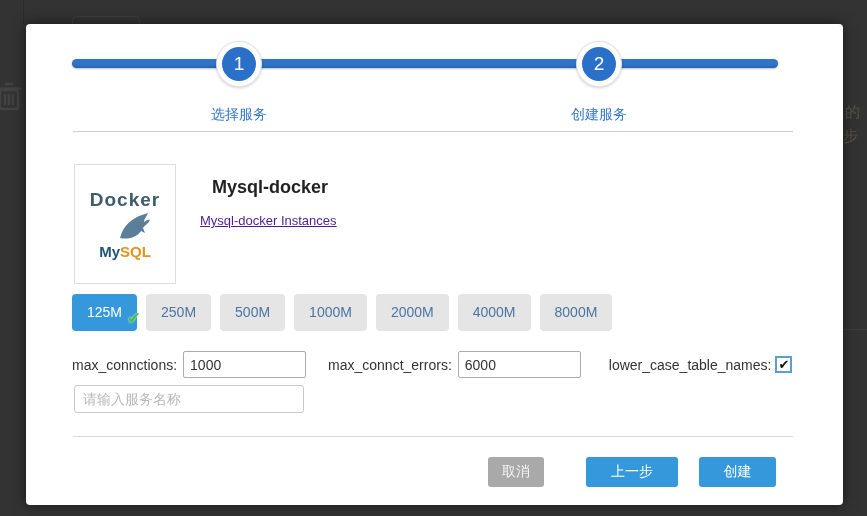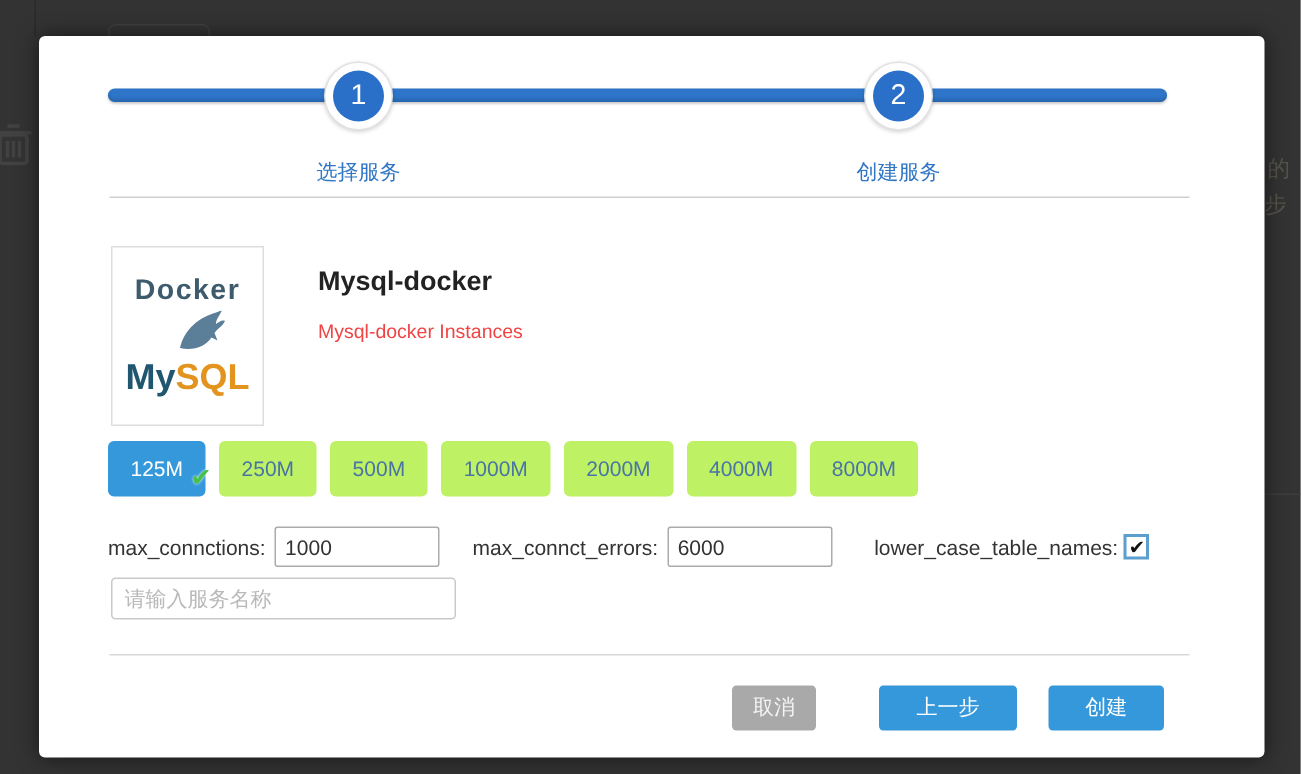--- a/index.html
+++ b/index.html
@@ -56,44 +56,44 @@
   .divider.d2 { top: 412px; background: #d8d8d8; }
 
   
   .logo-box {
     position: absolute; left: 48px; top: 140px; width: 102px; height: 120px;
     border: 1px solid #dddddd; background: #fff;
     display: flex; flex-direction: column; align-items: center; justify-content: center;
   }
   .logo-docker { font-size: 19px; font-weight: bold; color: #3e5b6e; letter-spacing: 1px; }
   .logo-dolphin { margin: 2px 0 0 18px; }
-  .logo-mysql { font-size: 24px; font-weight: bold; margin-top: -2px; }
+  .logo-mysql { font-size: 15px; font-weight: bold; margin-top: -2px; }
   .logo-mysql .my { color: #20566f; }
   .logo-mysql .sql { color: #e2941f; }
   .svc-title { position: absolute; left: 186px; top: 153px; font-size: 18px; font-weight: bold; color: #222; }
-  .svc-subtitle { position: absolute; left: 186px; top: 189px; font-size: 13px; color: #ef4444; }
+  .svc-subtitle { position: absolute; left: 174px; top: 189px; font-size: 13px; color: #4c1d95; text-decoration: underline; }
 
   
   .mem-row { position: absolute; left: 46px; top: 270px; display: flex; gap: 9px; }
   .mem-btn {
     position: relative; height: 37px; padding: 0 15px; line-height: 37px;
-    background: #bef264; color: #4a74a4; font-size: 14px; border-radius: 4px;
+    background: #e5e5e5; color: #4a74a4; font-size: 14px; border-radius: 4px;
     cursor: pointer; user-select: none;
   }
   .mem-btn.selected { background: #3498db; color: #ffffff; }
   .mem-check {
     position: absolute; right: -4px; bottom: -6px; color: #49c149;
     font-size: 17px; font-weight: bold; text-shadow: 0 0 2px #ffffff;
   }
 
   
   .form-row { position: absolute; left: 46px; top: 327px; display: flex; align-items: center; }
   .fld-label { font-size: 14px; color: #333; white-space: nowrap; }
   .fld-input {
-    width: 110px; height: 27px; border: 1px solid #ababab; border-radius: 2px;
+    width: 123px; height: 27px; border: 1px solid #ababab; border-radius: 2px;
     font-size: 14px; color: #333; padding: 0 6px; margin-left: 6px;
     font-family: "Liberation Sans", "DejaVu Sans", sans-serif;
   }
   .gap-a { margin-left: 22px; }
   .gap-b { margin-left: 28px; }
   .chkbox {
     width: 17px; height: 17px; margin-left: 4px; border: 2px solid #5b9fcf;
     background: #fff; display: inline-flex; align-items: center; justify-content: center;
     font-size: 13px; font-weight: bold; color: #111; cursor: pointer;
   }

